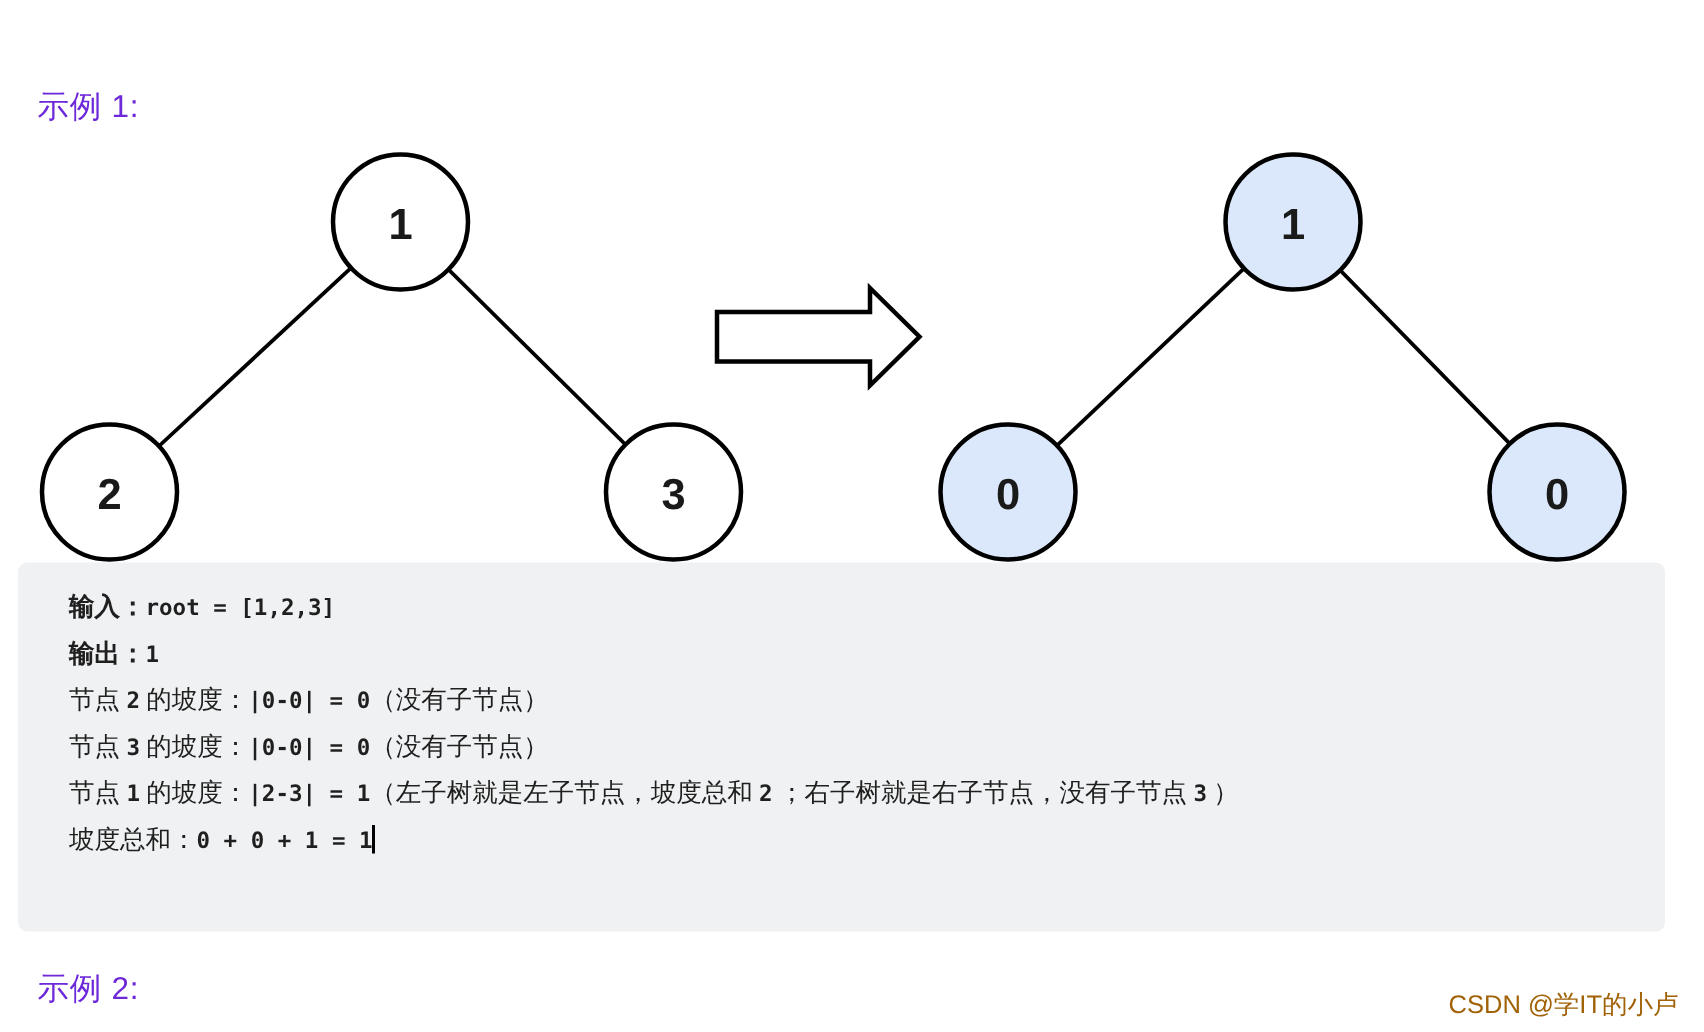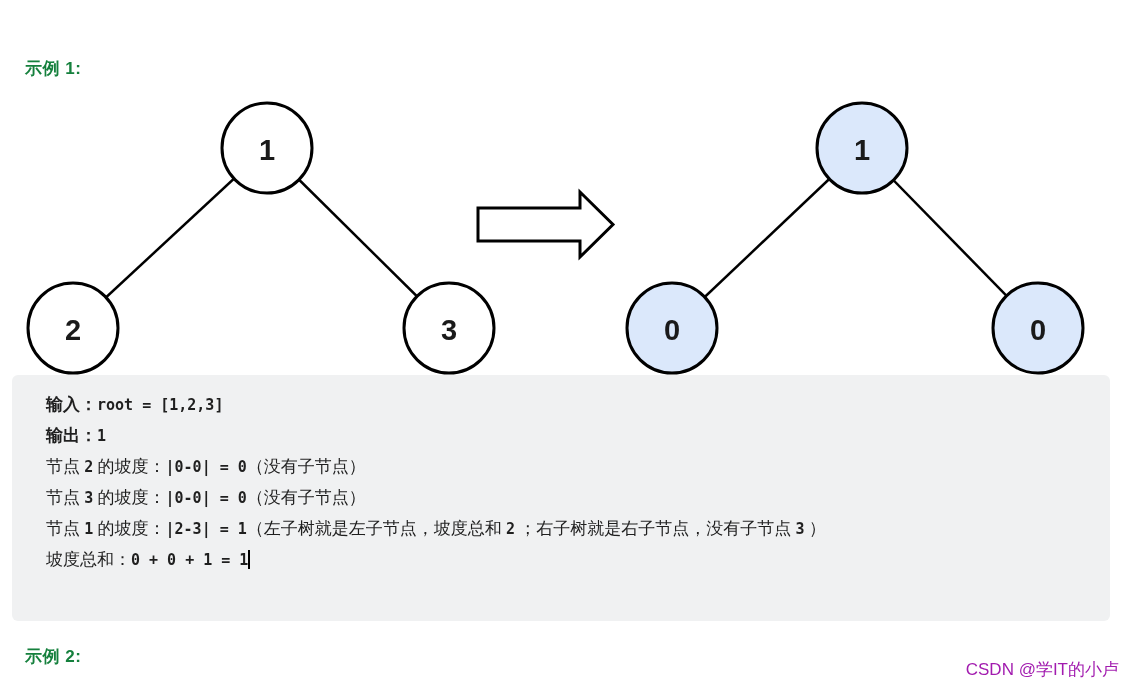--- a/index.html
+++ b/index.html
@@ -8,23 +8,23 @@
     background: #ffffff;
     position: relative;
     overflow: hidden;
     font-family: "Liberation Sans", sans-serif;
     color: #1f1f1f;
   }
   .abs { position: absolute; }
 
   .example-heading {
     font-family: "Liberation Sans", sans-serif;
-    font-weight: bold;
-    font-size: 17px;
-    color: #15803d;
+    font-weight: normal;
+    font-size: 21px;
+    color: #6d28d9;
     letter-spacing: 0.5px;
   }
   #example1-heading { left: 25px; top: 57px; }
   #example2-heading { left: 25px; top: 645px; }
 
   #diagram-svg { left: 0; top: 0; pointer-events: none; }
 
   #code-block {
     left: 12px; top: 375px;
     width: 1098px; height: 246px;
@@ -96,13 +96,13 @@
     <div class="code-line"><span class="seg-label">输入：</span><span class="seg-code">root = [1,2,3]</span></div>
     <div class="code-line"><span class="seg-label">输出：</span><span class="seg-code">1</span></div>
     <div class="code-line"><span class="seg-plain">节点 </span><span class="seg-code">2</span><span class="seg-plain"> 的坡度：</span><span class="seg-code">|0-0| = 0</span><span class="seg-plain">（没有子节点）</span></div>
     <div class="code-line"><span class="seg-plain">节点 </span><span class="seg-code">3</span><span class="seg-plain"> 的坡度：</span><span class="seg-code">|0-0| = 0</span><span class="seg-plain">（没有子节点）</span></div>
     <div class="code-line"><span class="seg-plain">节点 </span><span class="seg-code">1</span><span class="seg-plain"> 的坡度：</span><span class="seg-code">|2-3| = 1</span><span class="seg-plain">（左子树就是左子节点，坡度总和 </span><span class="seg-code">2</span><span class="seg-plain"> ；右子树就是右子节点，没有子节点 </span><span class="seg-code">3</span><span class="seg-plain"> ）</span></div>
     <div class="code-line"><span class="seg-plain">坡度总和：</span><span class="seg-code">0 + 0 + 1 = 1</span><span class="caret"></span></div>
   </div>
 
 <div id="example2-heading" class="abs example-heading">示例 2:</div>
 
-<div id="watermark" class="abs" style="color: #a21caf;">CSDN @学IT的小卢</div>
+<div id="watermark" class="abs" style="color: #a16207;">CSDN @学IT的小卢</div>
 
 </body></html>

